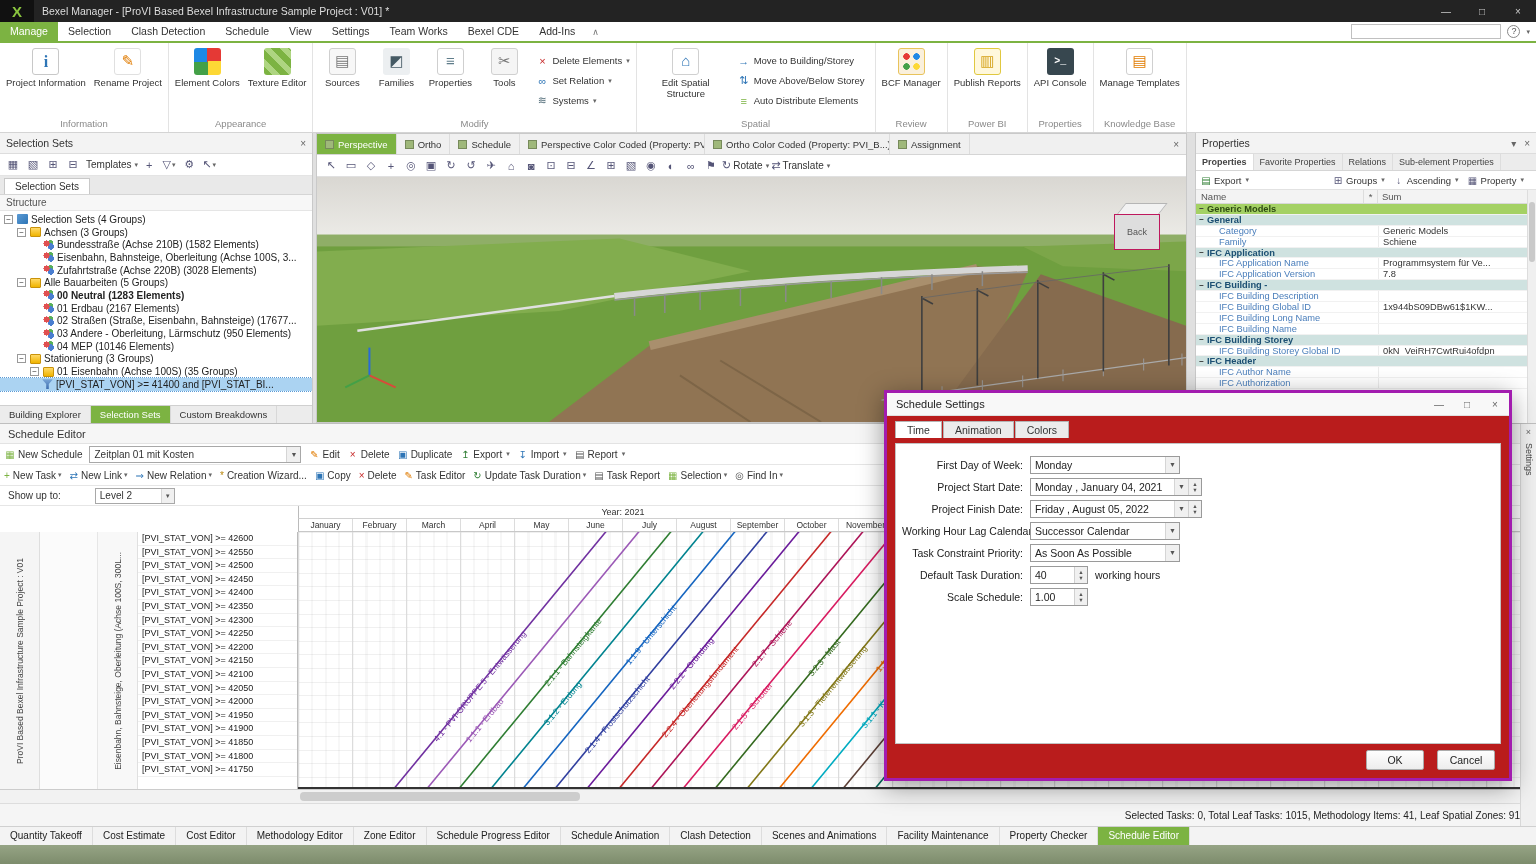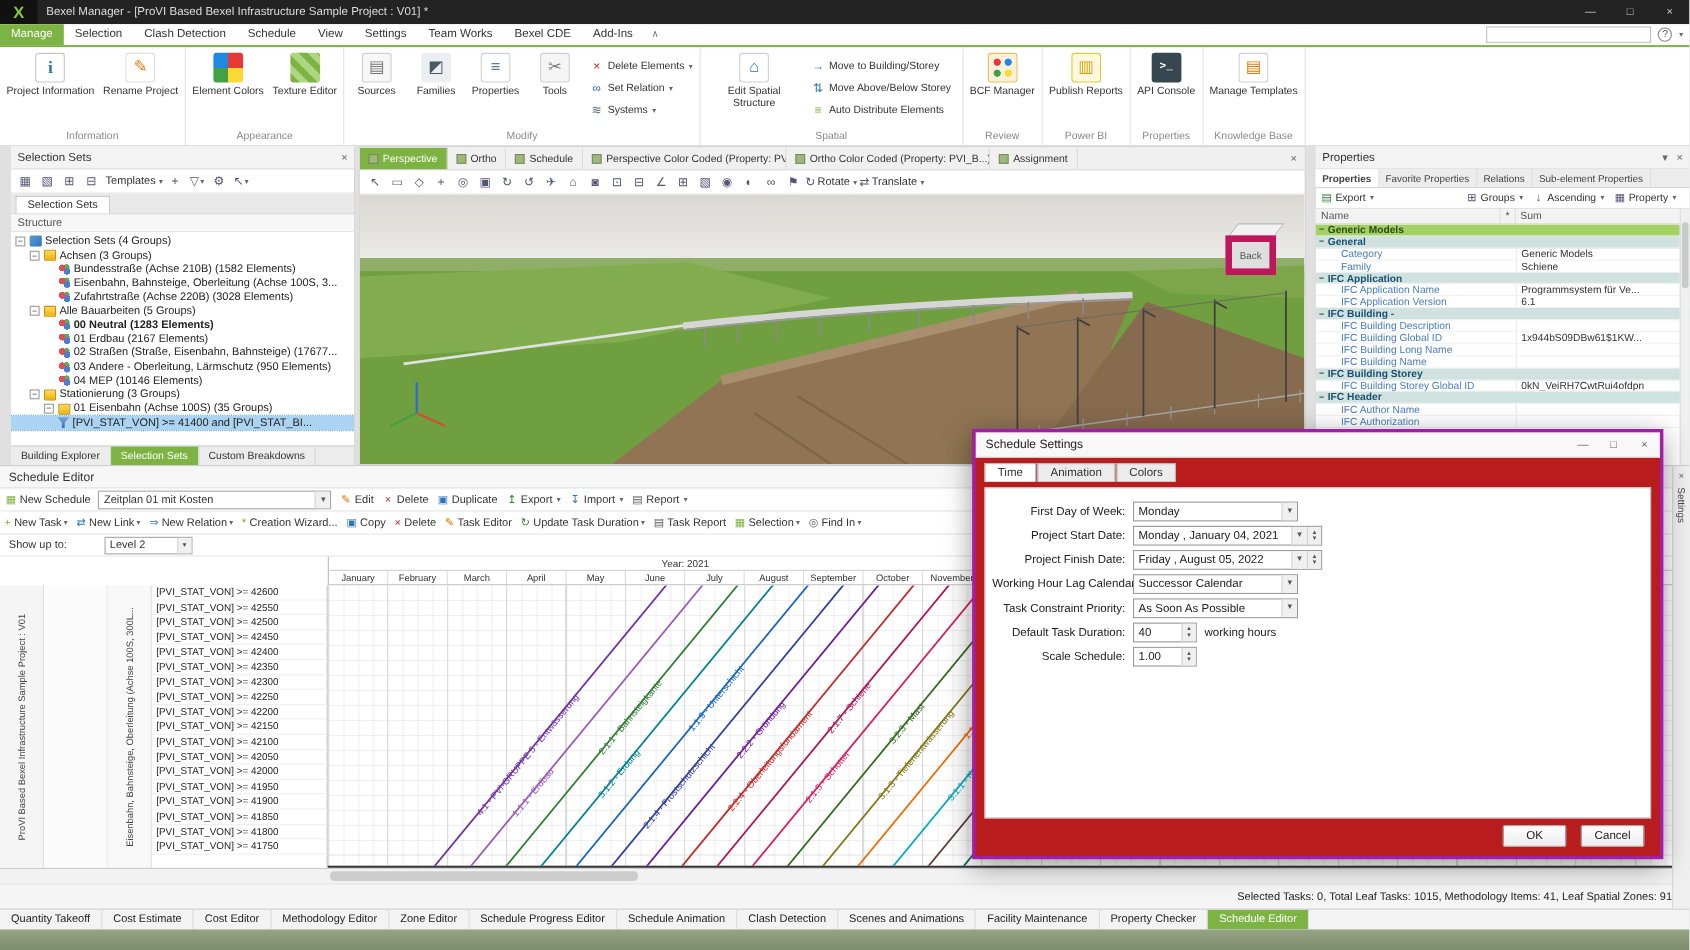--- a/index.html
+++ b/index.html
@@ -52,21 +52,21 @@
   .rstack { display:flex; flex-direction:column; justify-content:center; gap:3px; padding:0 4px; }
   .sbtn { display:flex; align-items:center; height:17px; font-size:9.5px; color:#333; white-space:nowrap; }
   .sbtn .g { width:14px; text-align:center; margin-right:3px; font-size:11px; }
   .g.delete-small::before{ content:"×"; color:#c62828; } .g.relation-small::before{ content:"∞"; color:#2e75b6; }
   .g.systems-small::before{ content:"≋"; color:#546e7a; } .g.move-to::before{ content:"→"; color:#2e75b6; }
   .g.move-above::before{ content:"⇅"; color:#2e75b6; } .g.auto-distribute::before{ content:"≡"; color:#7cb342; }
   .sbtn .cr, .cr { margin-left:4px; font-size:7px; color:#666; }
 
   
   .main { position:absolute; top:133px; left:0; right:0; height:290px; display:flex; background:#e0e0e0; }
-  .panelL { width:313px; background:#fff; border-right:1px solid #c9c9c9; display:flex; flex-direction:column;margin-left:10px; }
+  .panelL { width:313px; background:#fff; border-right:1px solid #c9c9c9; display:flex; flex-direction:column; }
   .phead { height:21px; background:#f3f3f3; border-bottom:1px solid #ddd; display:flex; align-items:center; padding:0 6px; font-size:10.5px; color:#333; }
   .phead .x { margin-left:auto; color:#666; font-size:10px; }
   .ptoolbar { height:22px; border-bottom:1px solid #e4e4e4; display:flex; align-items:center; padding:0 3px; overflow:hidden; }
   .vtool { height:18px; min-width:18px; display:inline-flex; align-items:center; justify-content:center; margin:0 1px; color:#557; font-size:11px; border-radius:2px; white-space:nowrap; }
   .vtool .l { font-size:10px; margin:0 2px; color:#333; }
   .vtool .l:empty, .vtool .c:empty { display:none; }
   .vtool .c { font-size:7px; color:#666; margin-left:1px; }
   .subtabs { height:19px; background:#e9e9e9; display:flex; align-items:flex-end; padding-left:4px; border-bottom:1px solid #d5d5d5; }
   .subtab { background:#fff; border:1px solid #c9c9c9; border-bottom:none; padding:2px 10px; font-size:10px; color:#333; }
   .structrow { height:16px; background:#f7f7f7; border-bottom:1px solid #e5e5e5; font-size:10px; color:#555; padding-left:6px; line-height:15px; }
@@ -92,21 +92,21 @@
   .vtabs { height:21px; background:#f0f0f0; display:flex; align-items:stretch; border-bottom:1px solid #d5d5d5; overflow:hidden; }
   .vtab { display:flex; align-items:center; padding:0 8px; font-size:9.5px; color:#333; border-right:1px solid #dcdcdc; white-space:nowrap; max-width:185px; overflow:hidden; }
   .vtab.active { background:#7cb342; color:#fff; }
   .vtab-ico { width:9px; height:9px; background:#9fb87a; border:1px solid rgba(0,0,0,.25); margin-right:4px; flex:none; }
   .vtabs .x { margin-left:auto; align-self:center; padding:0 7px; color:#666; font-size:10px; }
   .vtoolbar { height:22px; border-bottom:1px solid #e0e0e0; display:flex; align-items:center; padding:0 4px; overflow:hidden; background:#fff; }
   .scene { position:relative; flex:1; overflow:hidden; background:#e9e8e4; }
   .scene svg { position:absolute; inset:0; width:100%; height:100%; }
   .navcube { position:absolute; top:26px; right:16px; width:56px; height:50px; }
   .navcube .top { position:absolute; top:0; left:7px; width:42px; height:12px; background:#f2f2f2; border:1px solid #b5b5b5; transform:skewX(-38deg); }
-  .navcube .front { position:absolute; top:11px; left:0; width:46px; height:36px; background:#dedede; border:6px solid #be185d; display:flex; align-items:center; justify-content:center; font-size:9px; color:#555; }
+  .navcube .front { position:absolute; top:11px; left:0; width:46px; height:36px; background:#dedede; border:1px solid #be185d; display:flex; align-items:center; justify-content:center; font-size:9px; color:#555; }
 
   
   .panelR { width:341px; background:#fff; border-left:1px solid #c9c9c9; display:flex; flex-direction:column; position:relative; }
   .ptabs { height:17px; background:#ececec; display:flex; border-bottom:1px solid #d5d5d5; }
   .ptab { padding:0 6px; font-size:9px; line-height:16px; color:#444; border-right:1px solid #ddd; white-space:nowrap; }
   .ptab.active { background:#fff; font-weight:bold; }
   .ptb { height:19px; display:flex; align-items:center; border-bottom:1px solid #e2e2e2; padding:0 4px; font-size:9.5px; color:#333; }
   .ptb-btn { display:inline-flex; align-items:center; margin-right:8px; white-space:nowrap; }
   .gi { width:12px; text-align:center; margin-right:2px; color:#557; font-size:10px; }
   .gi-export::before{ content:"▤"; color:#2e7d32; } .gi-groups::before{ content:"⊞"; } .gi-asc::before{ content:"↓"; } .gi-prop::before{ content:"▦"; }
@@ -742,21 +742,21 @@
             <span class="pval"></span>
           </div>
           <div class="prow prop">
             <span class="pexp">−</span>
             <span class="pname">IFC Application Name</span>
             <span class="pval">Programmsystem für Ve...</span>
           </div>
           <div class="prow prop">
             <span class="pexp">−</span>
             <span class="pname">IFC Application Version</span>
-            <span class="pval">6.1</span>
+            <span class="pval">7.8</span>
           </div>
           <div class="prow section">
             <span class="pexp">−</span>
             <span class="pname">IFC Building -</span>
             <span class="pval"></span>
           </div>
           <div class="prow prop">
             <span class="pexp">−</span>
             <span class="pname">IFC Building Description</span>
             <span class="pval"></span>

